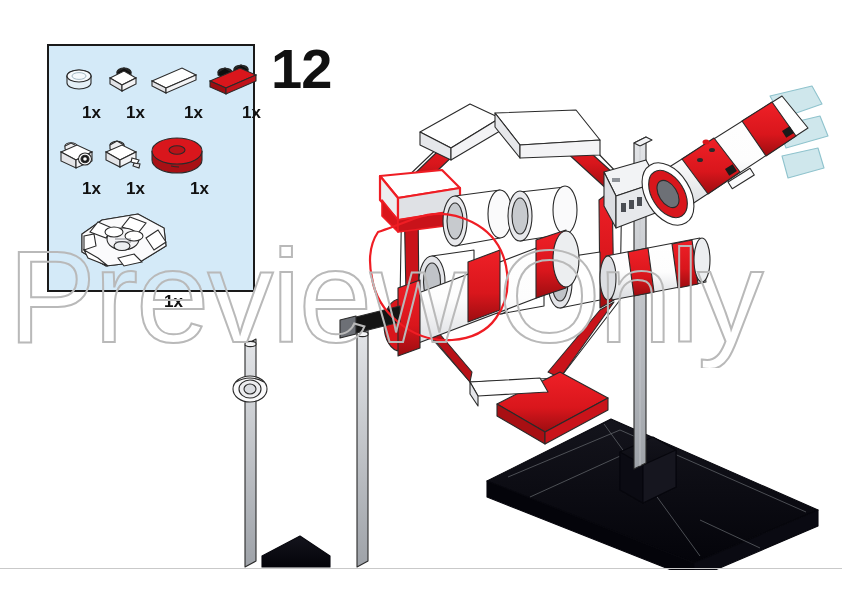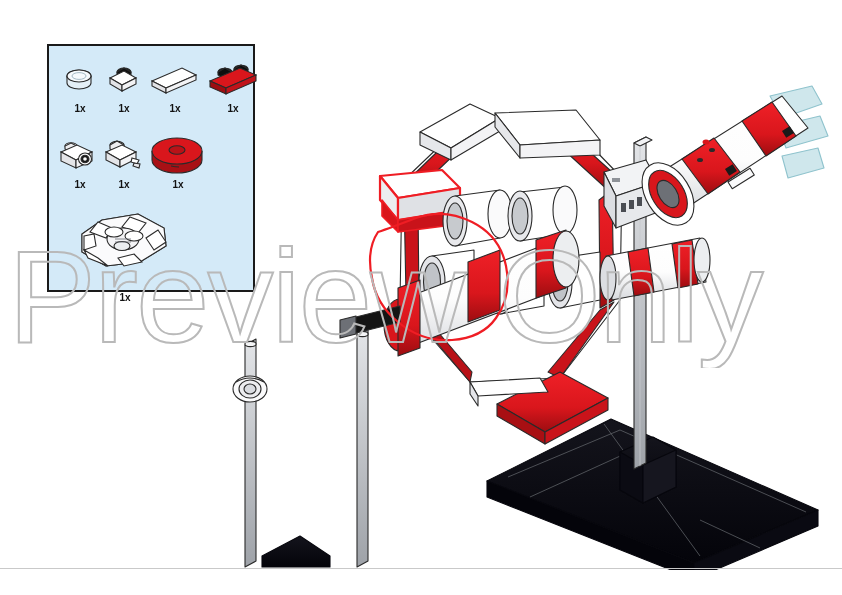--- a/index.html
+++ b/index.html
@@ -13,21 +13,21 @@
   #page{position:absolute;inset:0;background:#fff;overflow:hidden;}
 
   
   .parts-box{
     position:absolute;left:47px;top:44px;width:208px;height:248px;
     background:#d4eaf8;border:2px solid #1a1a1a;box-sizing:border-box;
   }
   .parts-row{position:absolute;display:flex;align-items:flex-end;}
   .part{position:relative;width:44px;text-align:center;}
   .part .art{height:44px;display:flex;align-items:center;justify-content:center;}
-  .part .qty{font-size:10px;font-weight:700;color:#111;margin-top:1px;text-align:center;padding-left:2px;}
+  .part .qty{font-size:17px;font-weight:700;color:#111;margin-top:1px;text-align:right;padding-left:2px;}
   .r1{left:8px;top:12px;}
   .r2{left:8px;top:88px;}
   .r3{left:14px;top:160px;}
   .part.wide{width:58px;}
   .part.xwide{width:64px;}
   .part.dish{width:120px;}
   .part.dish .art{height:72px;}
   .part.dish .qty{padding-left:4px;margin-top:14px;}
 
   
@@ -433,20 +433,21 @@
             </g>
           </svg>
         </div>
         <div class="qty">1x</div>
       </div>
 
     </div>
 
   </div>
 
+  <div class="step-number">12</div>
 
   <svg class="watermark" viewBox="0 0 830 130" xmlns="http://www.w3.org/2000/svg">
     <text x="0" y="104">Preview Only</text>
   </svg>
 
   <div class="page-rule"></div>
 
 </div>
 
 </body></html>

